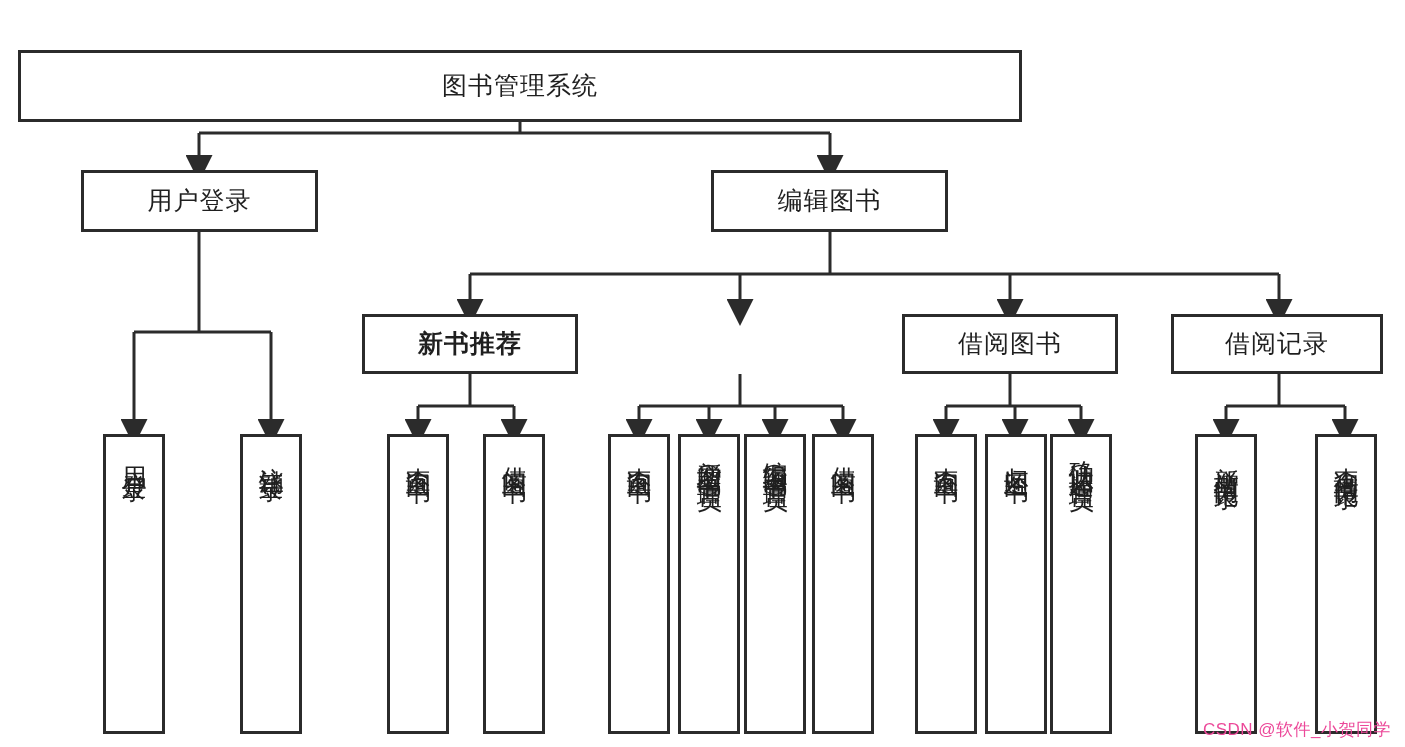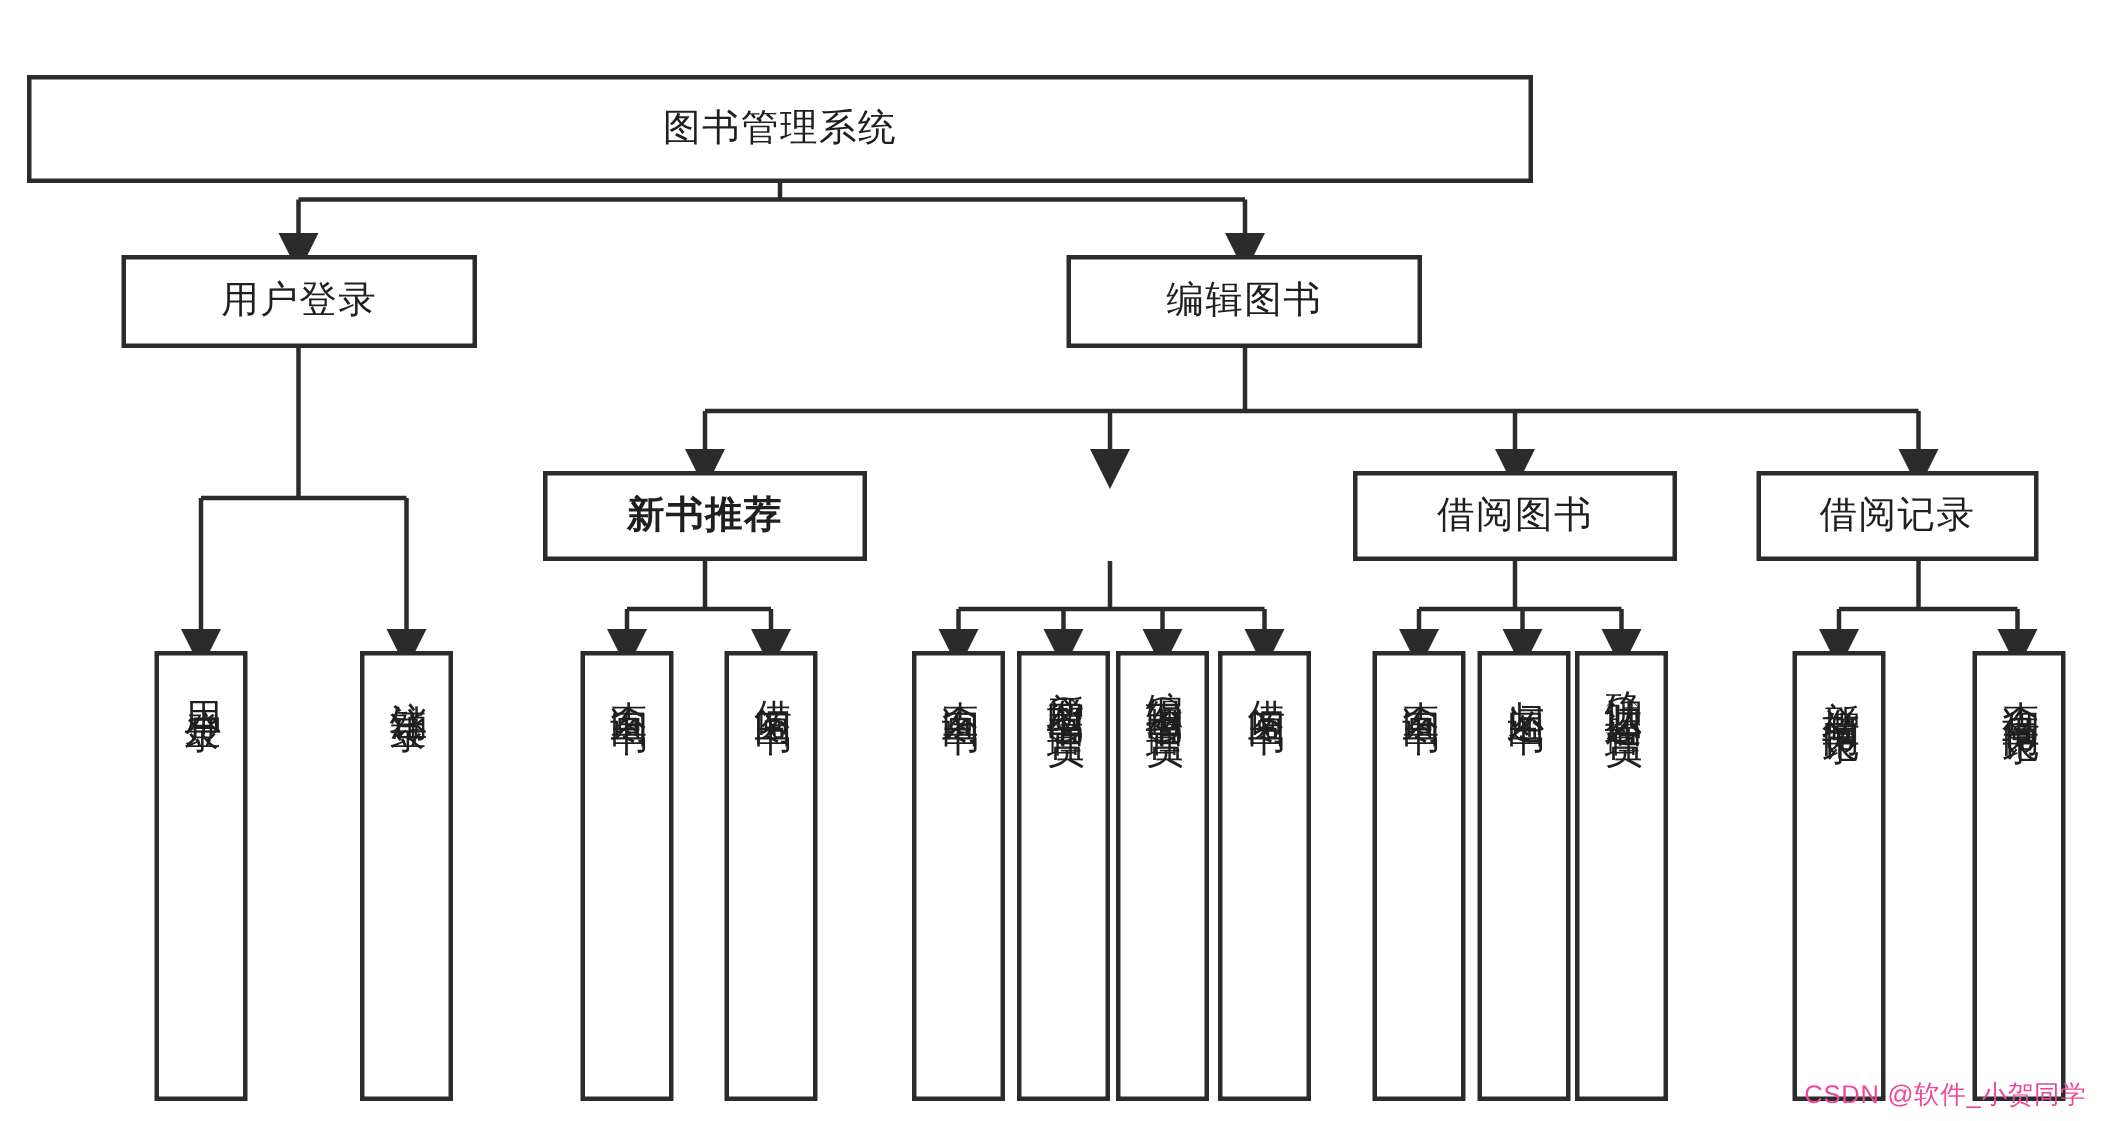--- a/index.html
+++ b/index.html
@@ -132,21 +132,21 @@
   <div class="node horizontal" style="left: 711px; top: 170px; width: 237px; height: 62px;">
     <span>编辑图书</span>
   </div>
 
   <div class="node horizontal" style="left: 362px; top: 314px; width: 216px; height: 60px; font-weight: bold;">
     <span>新书推荐</span>
   </div>
   <div class="node horizontal" style="left: 902px; top: 314px; width: 216px; height: 60px;">
     <span>借阅图书</span>
   </div>
-  <div class="node horizontal" style="left: 1171px; top: 314px; width: 188px; height: 60px;">
+  <div class="node horizontal" style="left: 1171px; top: 314px; width: 212px; height: 60px;">
     <span>借阅记录</span>
   </div>
 
   <div class="node vertical" style="left: 103px; top: 434px; width: 62px; height: 300px;">
     <span class="vlabel">用户登录</span>
   </div>
   <div class="node vertical" style="left: 240px; top: 434px; width: 62px; height: 300px;">
     <span class="vlabel">注销登录</span>
   </div>
   <div class="node vertical" style="left: 387px; top: 434px; width: 62px; height: 300px;">

